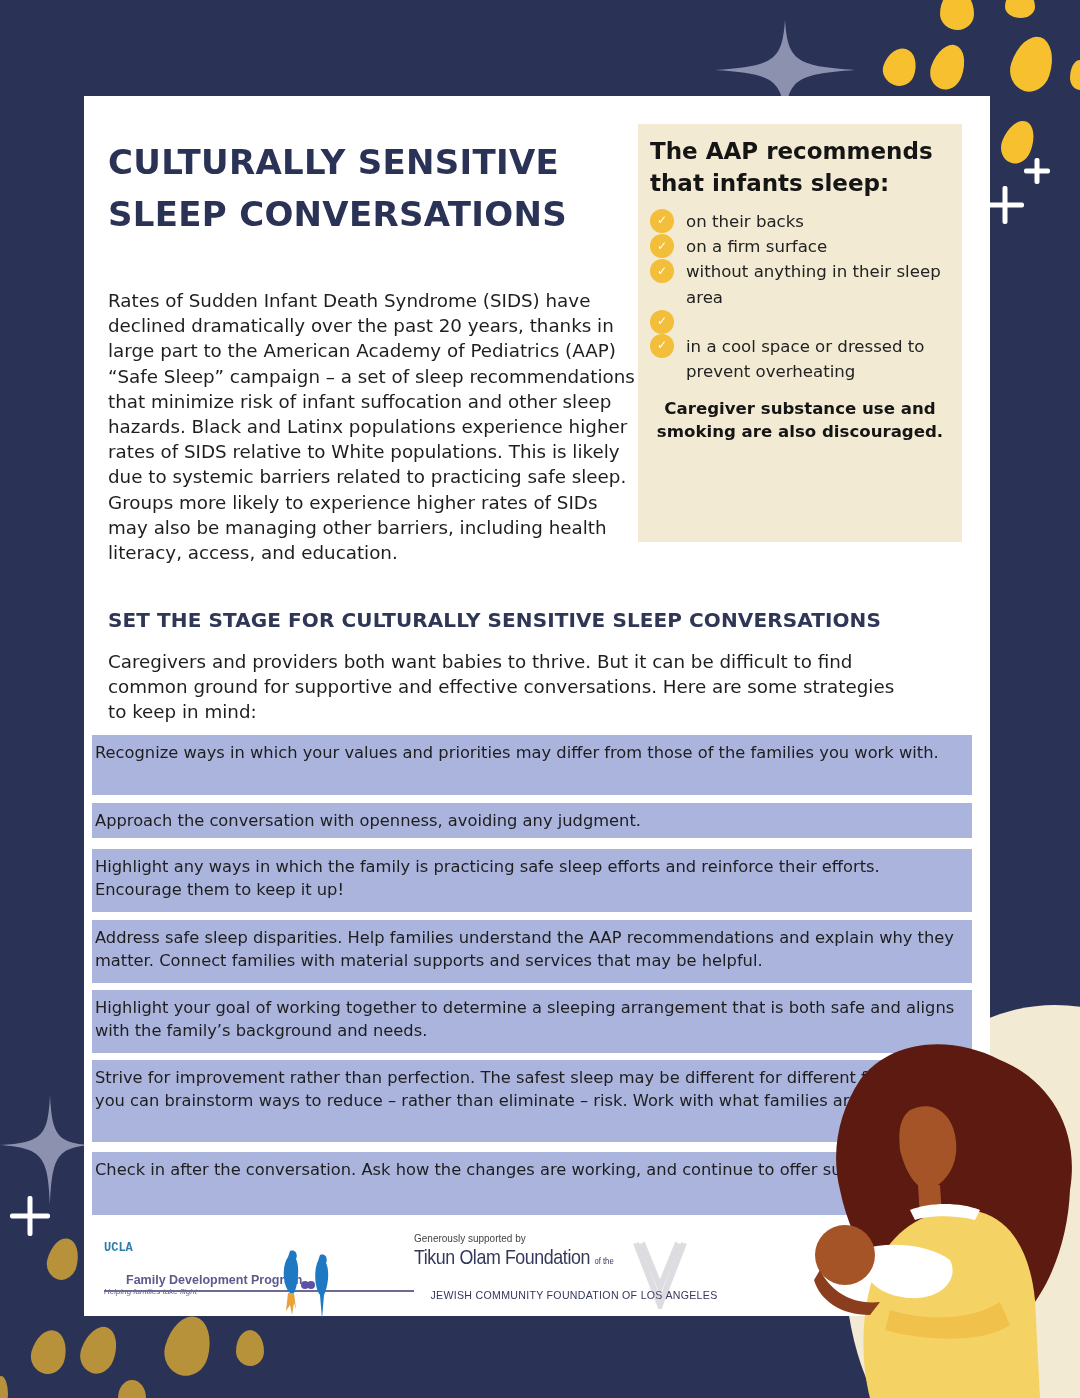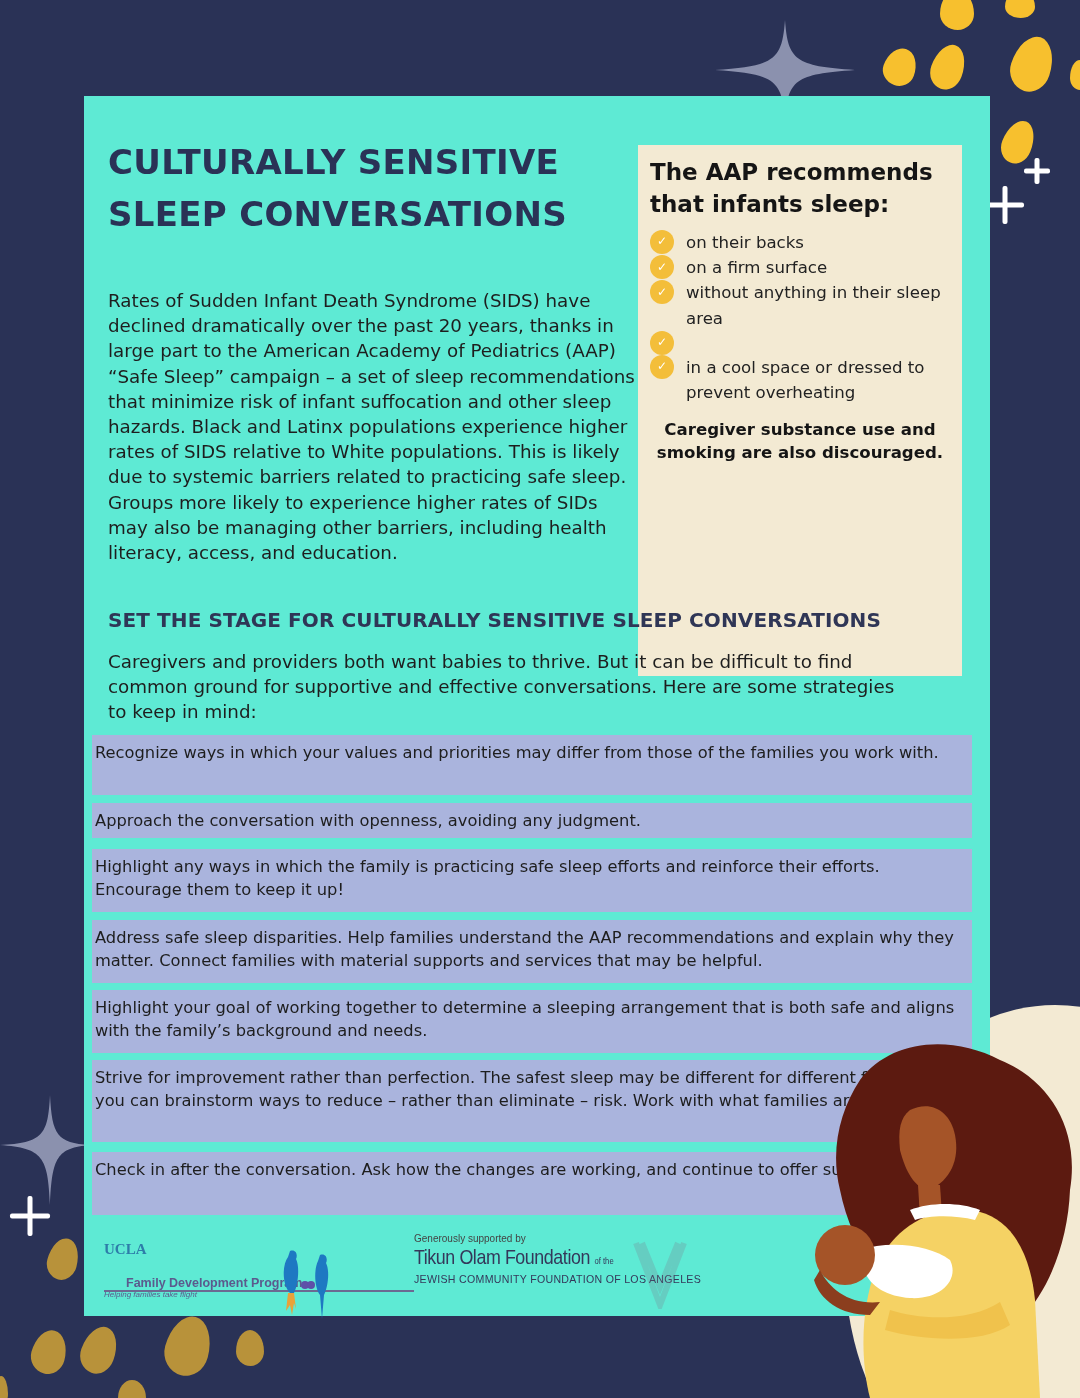--- a/index.html
+++ b/index.html
@@ -13,33 +13,33 @@
   .deco { position: absolute; }
   .blob-yellow { background: #f7c02e; border-radius: 50% 50% 48% 52% / 60% 60% 40% 40%; }
   .blob-gold { background: #b8923a; border-radius: 50% 50% 48% 52% / 60% 60% 40% 40%; }
   .plus { position: absolute; }
   .plus::before, .plus::after { content: ""; position: absolute; background: #fff; border-radius: 2px; }
   .plus::before { left: 50%; top: 0; width: 5px; height: 100%; transform: translateX(-50%); }
   .plus::after { top: 50%; left: 0; height: 5px; width: 100%; transform: translateY(-50%); }
 
   .card {
     position: absolute; left: 84px; top: 96px; width: 906px; height: 1220px;
-    background: #5eead4;
+    background: #ffffff;
   }
   .title {
     position: absolute; left: 24px; top: 40px; width: 520px;
     font-family: "DejaVu Sans", sans-serif; font-weight: bold;
     font-size: 34px; line-height: 52px; color: #2a3256; letter-spacing: 0.3px;
   }
   .intro {
     position: absolute; left: 24px; top: 192px; width: 530px;
     font-size: 18.3px; line-height: 25.2px; color: #1e1e1e;
   }
   .aap-box {
-    position: absolute; left: 554px; top: 49px; width: 324px; height: 531px;
+    position: absolute; left: 554px; top: 28px; width: 324px; height: 418px;
     background: #f3ead3; padding: 12px 12px 0 12px;
   }
   .aap-title { font-weight: bold; font-size: 23px; line-height: 31.5px; color: #151515; }
   .aap-list { list-style: none; margin-top: 10px; }
   .aap-list li { display: flex; align-items: flex-start; font-size: 16.6px; line-height: 25.2px; color: #222; }
   .check {
     flex: 0 0 24px; width: 24px; height: 24px; border-radius: 50%;
     background: #f3be3a; margin-right: 12px; margin-top: 0px;
     display: flex; align-items: center; justify-content: center;
     color: #fff; font-size: 12px; font-weight: bold;
@@ -52,29 +52,29 @@
   }
   .section-body {
     position: absolute; left: 24px; top: 553px; width: 800px;
     font-size: 18.3px; line-height: 25.2px; color: #1e1e1e;
   }
   .strat {
     position: absolute; left: 8px; width: 880px; background: #aab4dd;
     padding: 6px 3px; font-size: 16.3px; line-height: 23px; color: #1e1e1e;
   }
   .footer-left { position: absolute; left: 20px; top: 1145px; width: 310px; height: 60px; }
-  .ucla { font-family: Liberation Serif, serif; font-weight: bold; font-size: 15px; color: #2d7da9; }
+  .ucla { font-family: Liberation Mono, monospace; font-weight: bold; font-size: 12px; color: #2d7da9; }
   .fdp { font-family: "Liberation Sans", sans-serif; font-weight: bold; font-size: 12.5px; color: #5b5a8d; margin-top: 18px; padding-left: 22px; }
   .tagline { font-family: "Liberation Sans", sans-serif; font-style: italic; font-size: 8px; color: #5b5a8d; }
   .footer-line { position: absolute; left: 0; top: 49px; width: 310px; height: 2px; background: #6b6a92; }
   .footer-right { position: absolute; left: 330px; top: 1137px; width: 320px; height: 80px; }
   .gen { font-family: "Liberation Sans", sans-serif; font-size: 10px; color: #444; }
   .tikun { font-family: "Liberation Sans", sans-serif; font-size: 21px; color: #34385a; letter-spacing: -0.5px; transform: scaleX(0.85); transform-origin: left; white-space: nowrap; margin-top: 1px; }
   .tikun small { font-size: 9px; letter-spacing: 0; }
-  .jcf { font-family: "Liberation Sans", sans-serif; font-size: 10.6px; color: #34385a; letter-spacing: 0.3px; margin-top: 4px; white-space: nowrap; }
+  .jcf { font-family: "Liberation Sans", sans-serif; font-size: 10.6px; color: #34385a; letter-spacing: 0.3px; margin-top: 20px; white-space: nowrap; text-align: center; }
 </style>
 </head>
 <body>
 
 <svg class="deco" style="left:715px;top:20px;" width="140" height="100" viewBox="0 0 140 100">
   <path d="M70 0 C73 40 80 46 140 50 C80 54 73 60 70 100 C67 60 60 54 0 50 C60 46 67 40 70 0 Z" fill="#8b91ae"></path>
 </svg>
 <svg class="deco" style="left:0px;top:1095px;" width="90" height="110" viewBox="0 0 90 110">
   <path d="M50 0 C52 40 57 48 90 50 C57 53 52 62 50 110 C48 62 43 53 0 50 C43 48 48 40 50 0 Z" fill="#8b91ae"></path>
 </svg>

